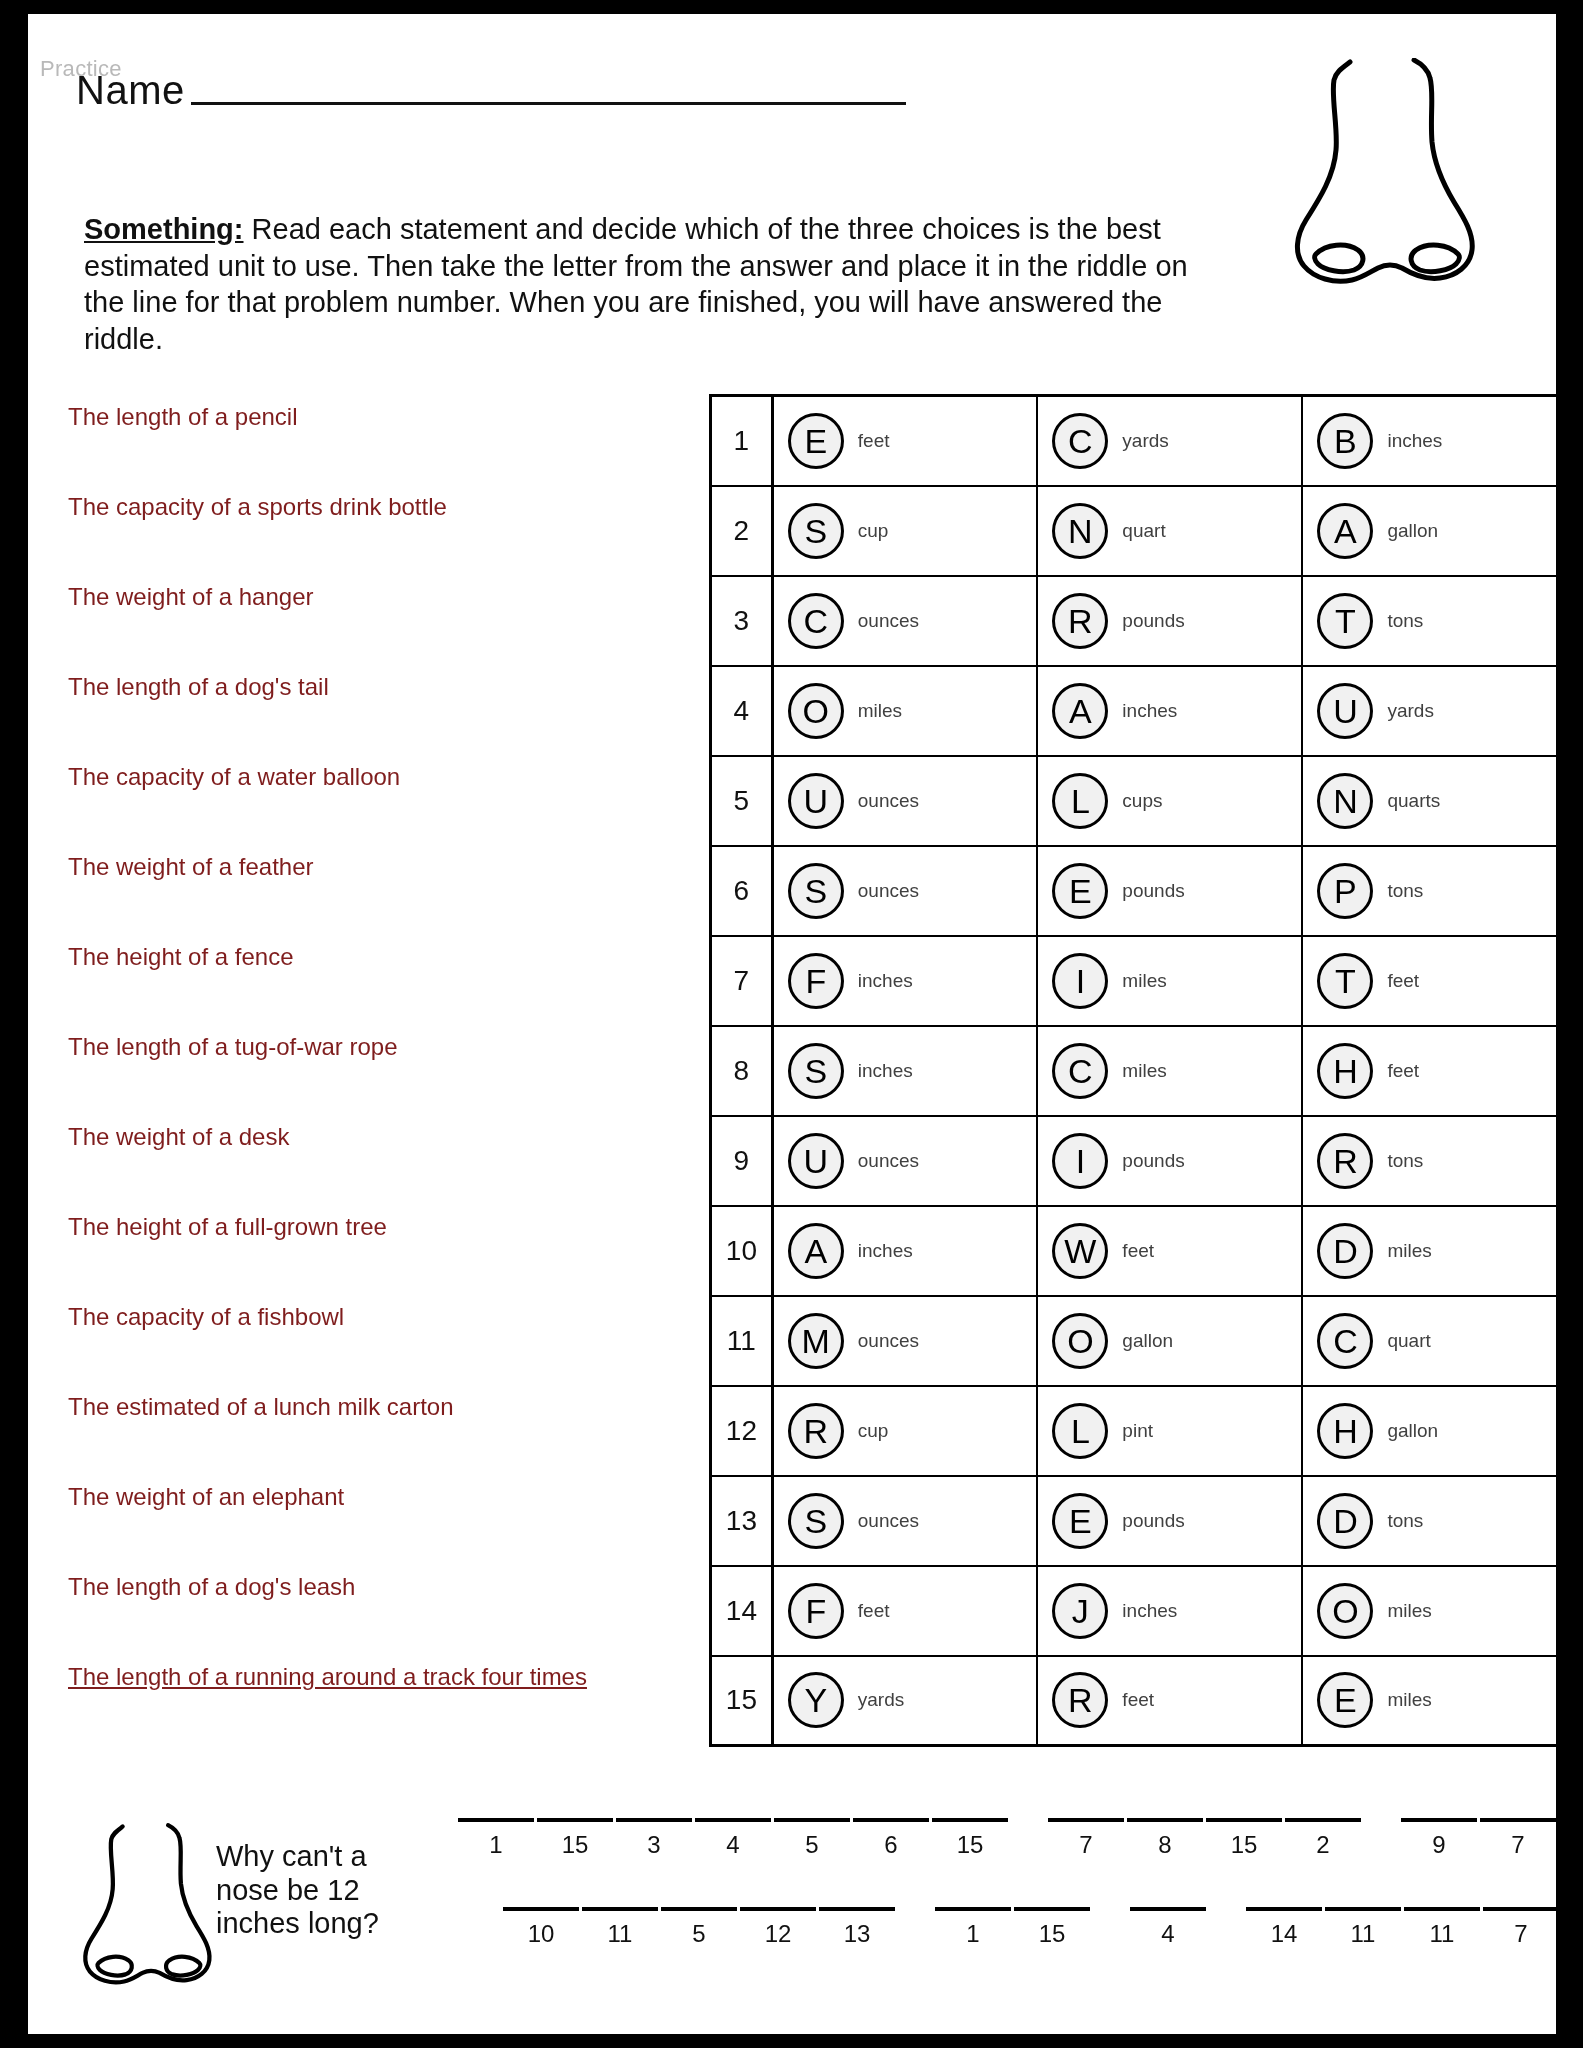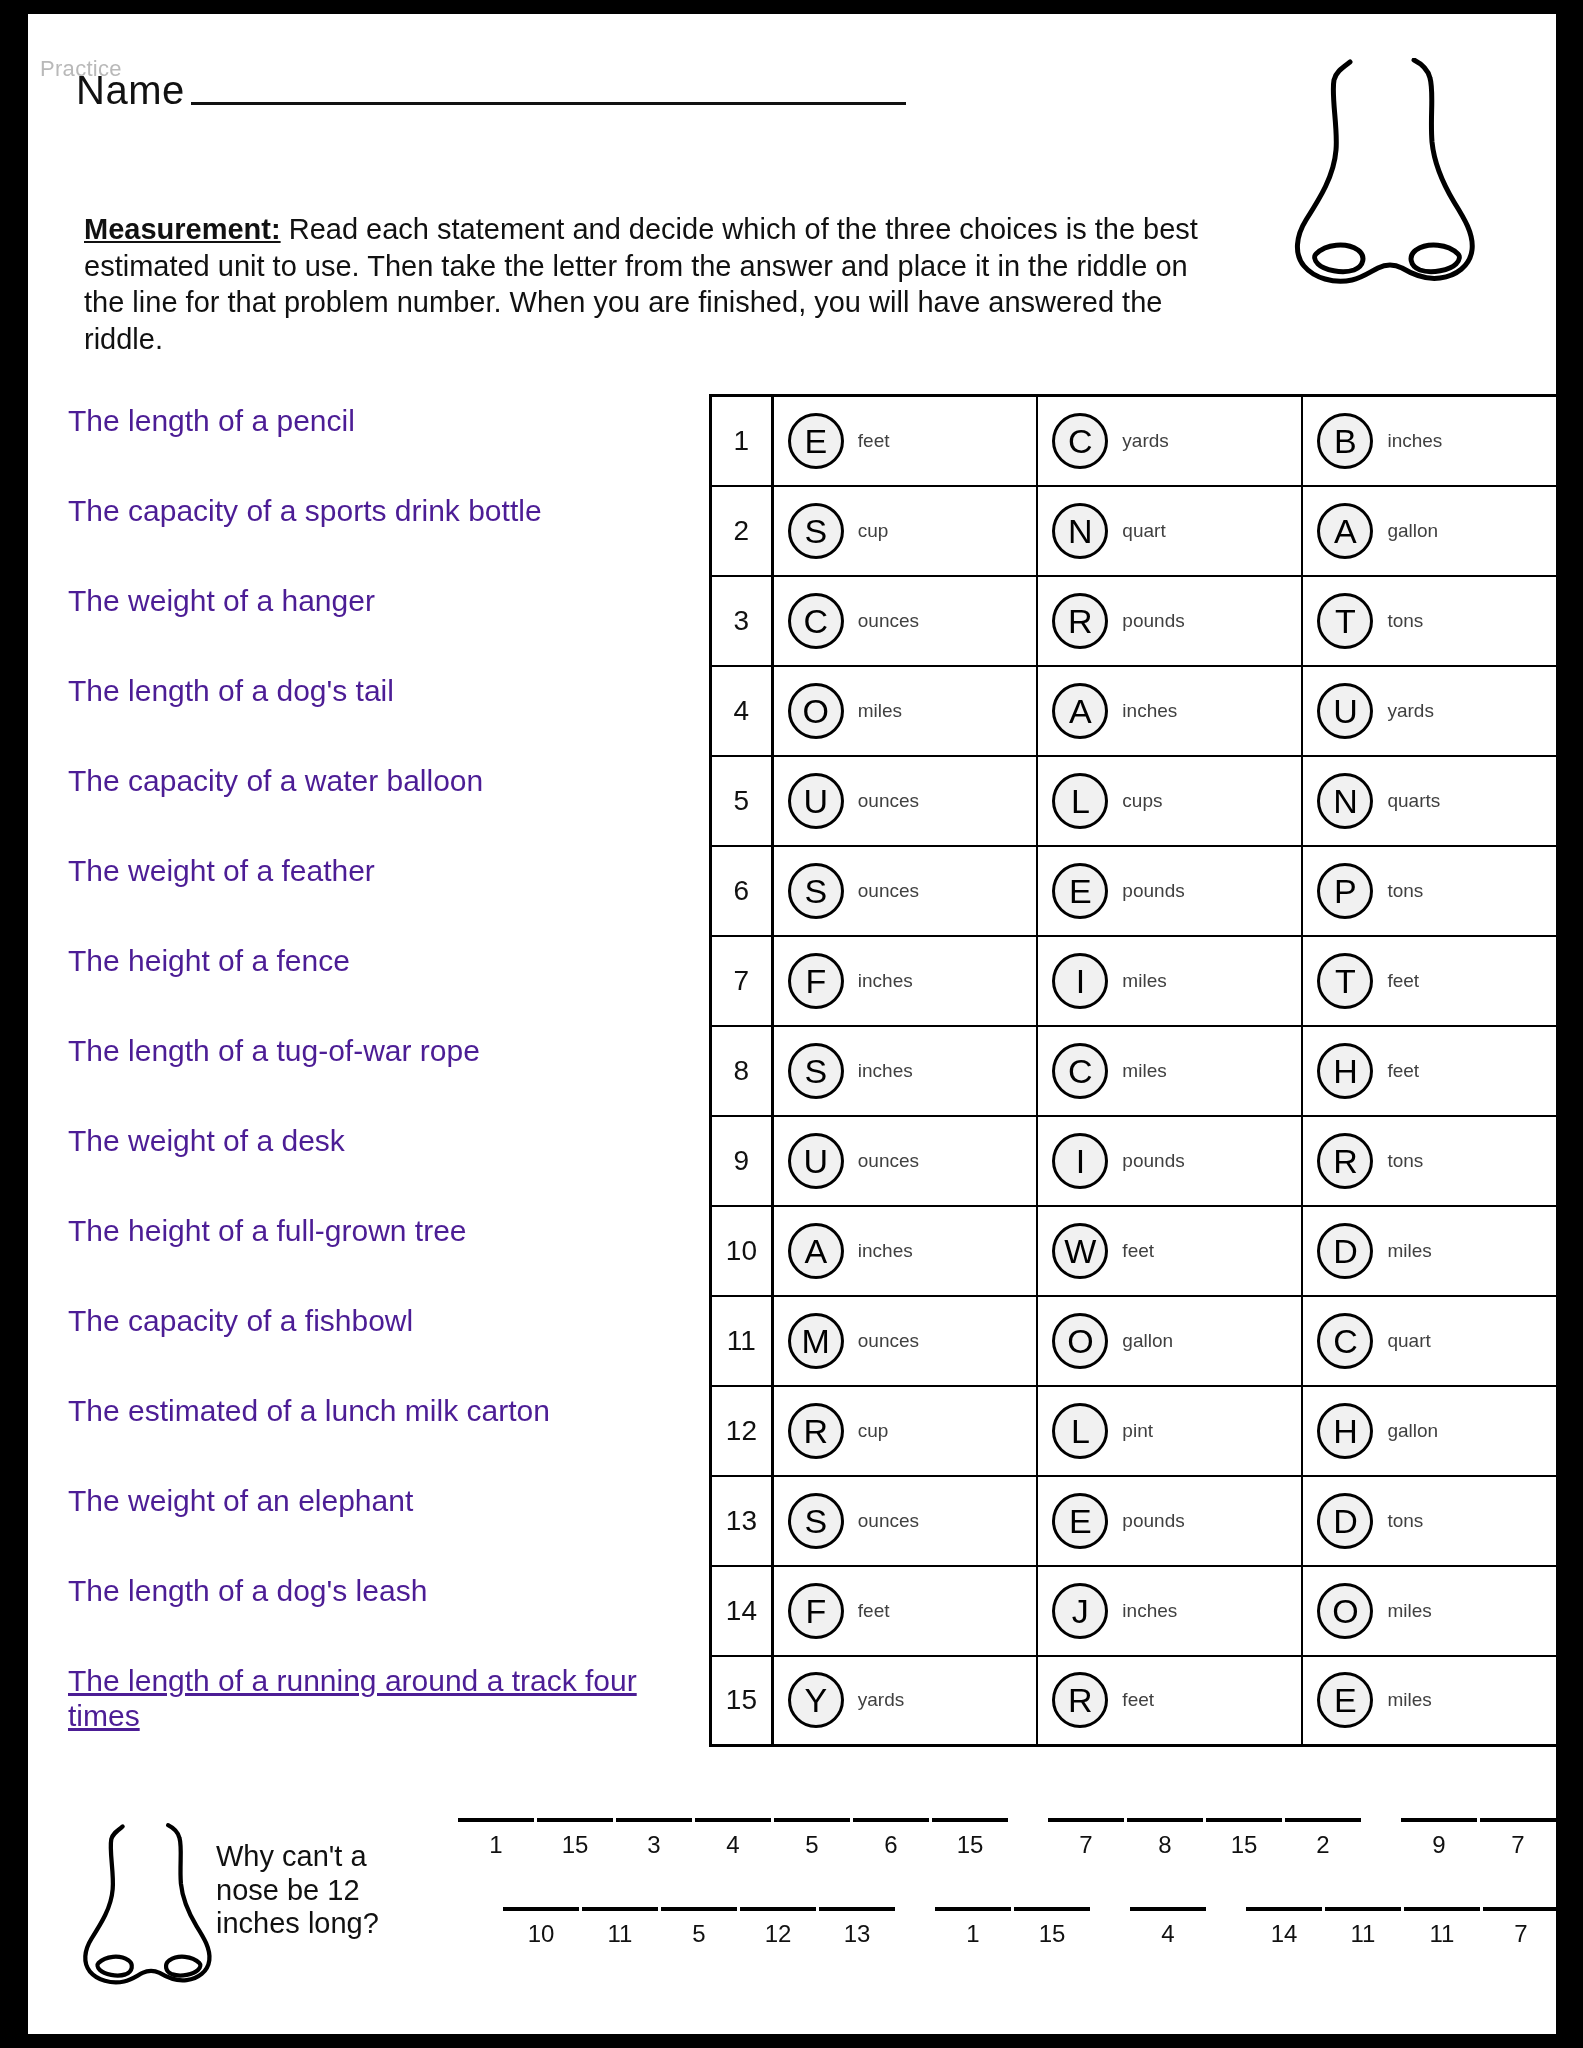--- a/index.html
+++ b/index.html
@@ -48,21 +48,21 @@
   
   .nose-top { position: absolute; left: 1262px; top: 44px; }
   .nose-bottom { position: absolute; left: 52px; top: 1800px; }
 
   
   .statements {
     position: absolute; left: 40px; top: 385px;
     width: 610px;
   }
   .statement {
-    font-size: 30px; color: #4c1d95; line-height: 1.18;
+    font-size: 24px; color: #7f1d1d; line-height: 1.18;
     height: 90px;
     display: flex; align-items: flex-start;
     padding-top: 4px;
   }
   .statement.tall { height: 100px; text-decoration: underline; }
 
   
   .choice-table {
     position: absolute;
     left: 681px; top: 380px;
@@ -131,21 +131,21 @@
 
   <div class="practice-tag">Practice</div>
 
   <div class="name-row">
     <span class="name-label">Name</span>
     <span class="name-line"></span>
   </div>
 
 
   <div class="directions">
-    <b>Measurement:</b><span> Read each statement and decide which of the three choices is the best estimated unit to use. Then take the letter from the answer and place it in the riddle on the line for that problem number. When you are finished, you will have answered the riddle.</span>
+    <b>Something:</b><span> Read each statement and decide which of the three choices is the best estimated unit to use. Then take the letter from the answer and place it in the riddle on the line for that problem number. When you are finished, you will have answered the riddle.</span>
   </div>
 
   <svg class="nose-top" width="190" height="240" viewBox="0 0 190 240">
     <path d="M60 4 C52 10 46 14 44 22 C41 38 48 70 46 92 C44 118 30 140 16 162
              C6 178 4 196 14 208 C24 220 44 226 62 222 C72 220 80 214 88 210
              C96 206 104 206 112 210 C122 216 136 222 150 220 C166 218 180 208 182 192
              C184 176 174 160 164 144 C152 124 144 104 142 84 C140 58 144 34 140 20
              C138 12 132 6 124 2" fill="none" stroke="#000" stroke-width="5" stroke-linecap="round"></path>
     <path d="M26 196 C36 186 56 184 68 192 C76 198 74 208 64 212 C52 216 34 212 28 206 C24 202 24 198 26 196 Z" fill="none" stroke="#000" stroke-width="5"></path>
     <path d="M168 196 C158 186 138 184 126 192 C118 198 120 208 130 212 C142 216 160 212 166 206 C170 202 170 198 168 196 Z" fill="none" stroke="#000" stroke-width="5"></path>

